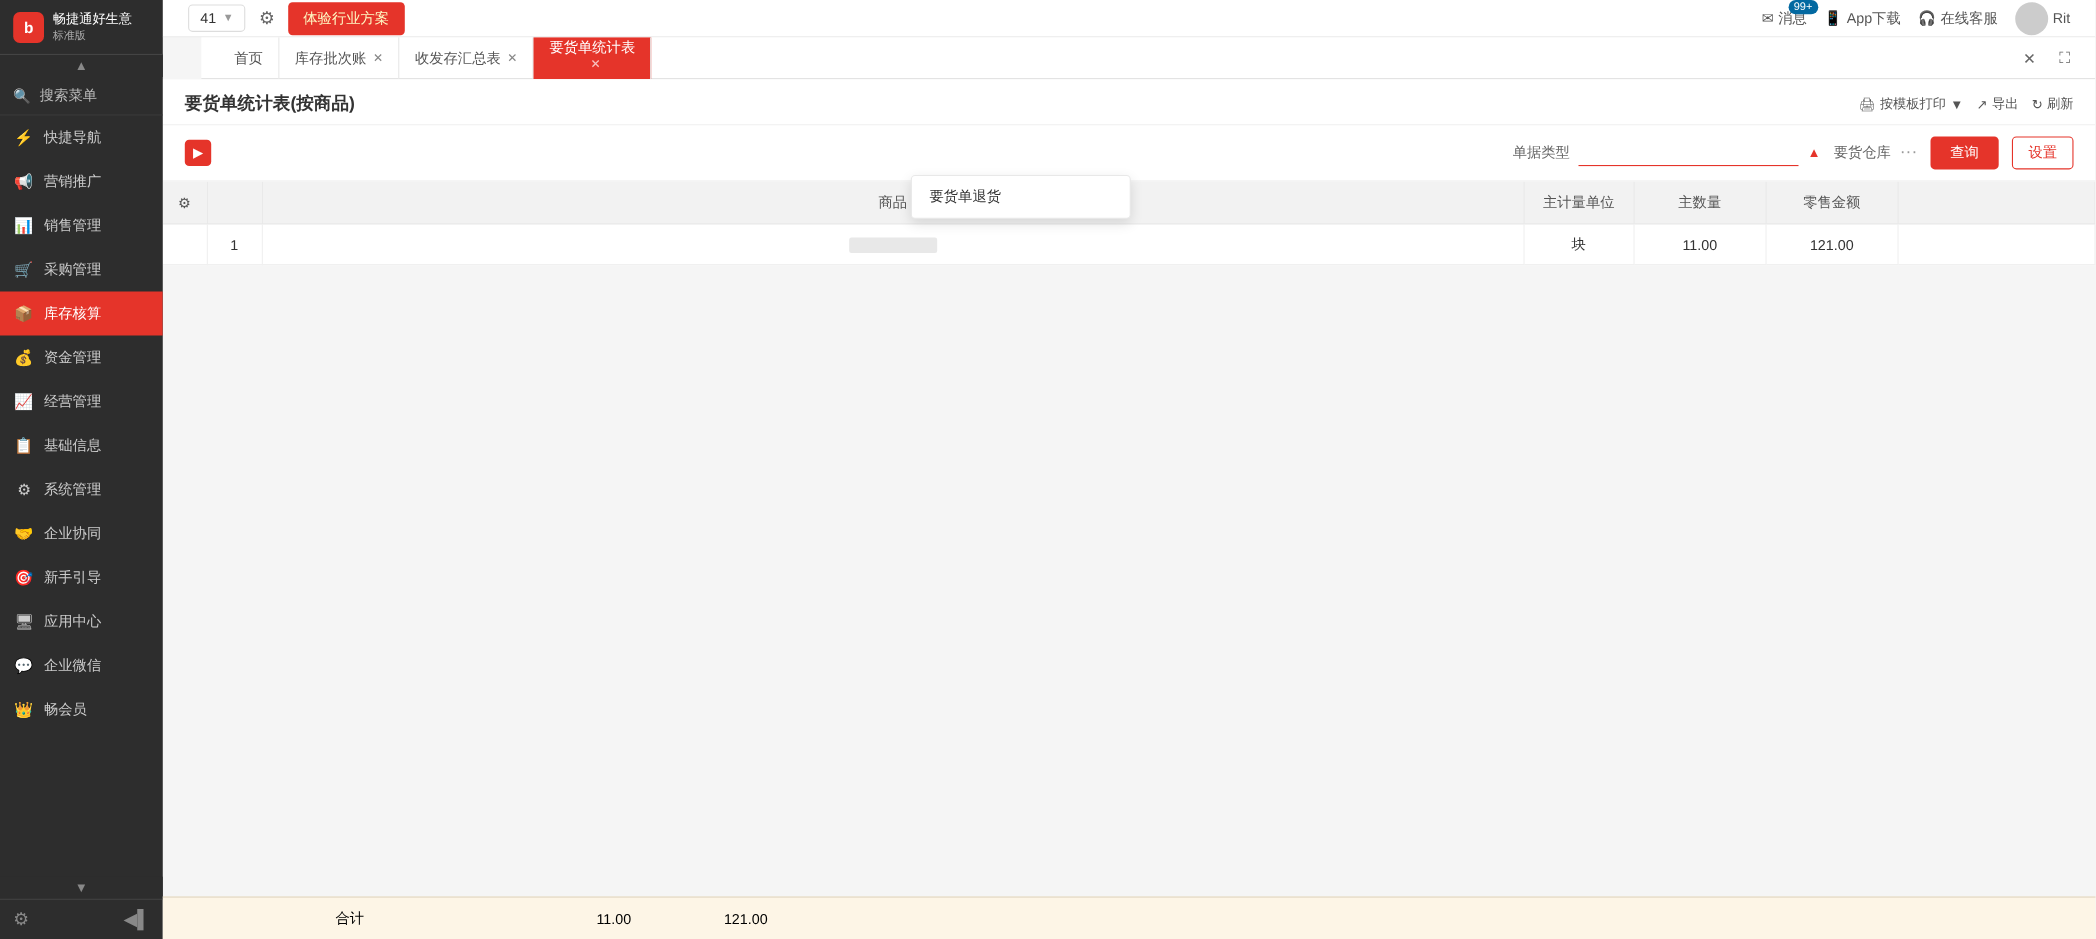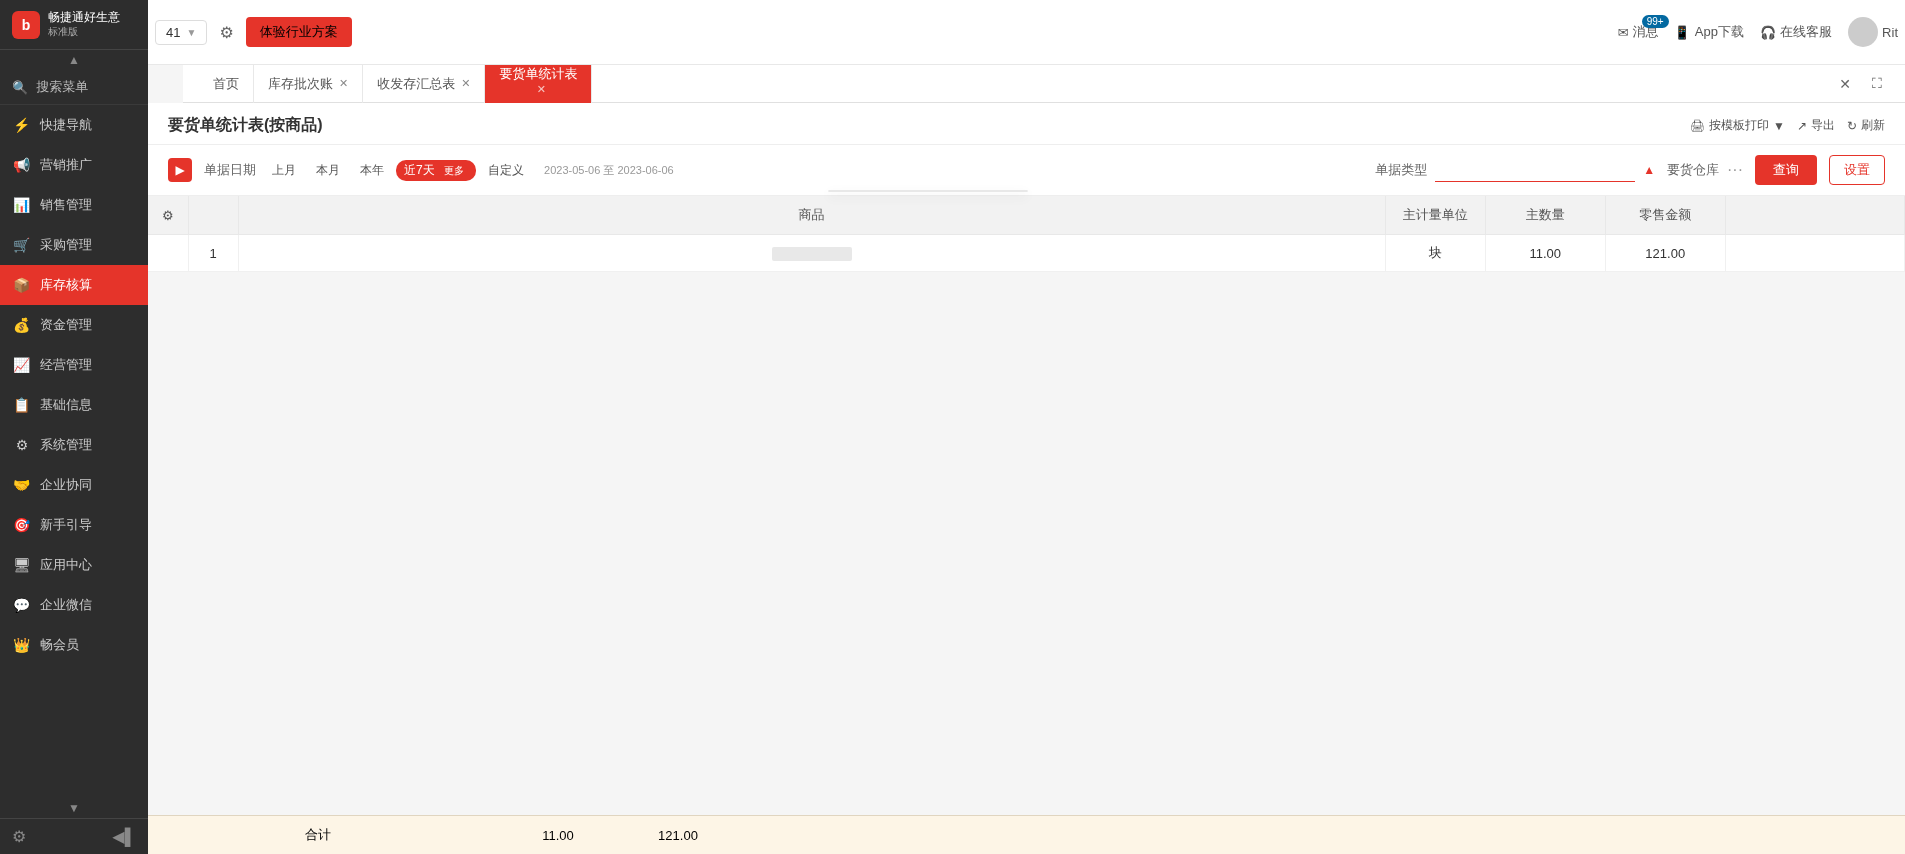--- a/index.html
+++ b/index.html
@@ -79,24 +79,24 @@
     .main {
       flex: 1;
       display: flex;
       flex-direction: column;
       overflow: hidden;
     }
 
     
     .topbar {
       background: #fff;
-      height: 65px;
-      display: flex;
-      align-items: center;
-      padding: 0 7px;
+      height: 34px;
+      display: flex;
+      align-items: center;
+      padding: 0 23px;
       border-bottom: 1px solid #e8e8e8;
       justify-content: space-between;
       flex-shrink: 0;
     }
     .topbar-left {
       display: flex;
       align-items: center;
       gap: 12px;
     }
     .topbar-store {
@@ -107,21 +107,21 @@
       padding: 4px 10px;
       font-size: 13px;
       color: #333;
       cursor: pointer;
       background: #fff;
     }
     .topbar-store-arrow { margin-left: 6px; color: #999; font-size: 10px; }
     .topbar-gear { color: #666; cursor: pointer; font-size: 16px; }
     .topbar-trial-btn {
       background: #e5342a;
-      color: #000000;
+      color: #fef9c3;
       border: none;
       border-radius: 4px;
       padding: 6px 14px;
       cursor: pointer;
       font-size: 13px;
     }
     .topbar-right {
       display: flex;
       align-items: center;
       gap: 16px;
@@ -585,50 +585,37 @@
         <button class="action-btn">
           <span>↻</span>
           <span>刷新</span>
         </button>
       </div>
     </div>
 
     <div class="filter-bar">
       <button class="expand-btn">▶</button>
 
-      <div class="filter-group">
-        <span class="filter-label">单据日期</span>
-        <div class="date-options">
-          <button class="date-opt">上月</button>
-          <button class="date-opt">本月</button>
-          <button class="date-opt">本年</button>
-          <button class="date-opt recent">
-            <span>近7天</span>
-            <span style="background:#e5342a;color:#fff;font-size:10px;border-radius:8px;padding:1px 4px;margin-left:2px;">更多</span>
-          </button>
-          <button class="date-opt">自定义</button>
-        </div>
-        <span class="date-range-text">2023-05-06 至 2023-06-06</span>
-      </div>
 
       <div class="filter-select-group">
         <span class="filter-select-label">单据类型</span>
         <input class="filter-select-input" type="text" value="" style="">
         <span class="filter-select-arrow">▲</span>
       </div>
 
       <div class="warehouse-group">
         <span class="warehouse-label">要货仓库</span>
         <span class="warehouse-dots">···</span>
       </div>
 
       <button class="query-btn">查询</button>
       <button class="settings-btn">设置</button>
 
       <div class="dropdown-overlay">
+        <div class="dropdown-item">要货单退货</div>
       </div>
     </div>
 
     <div class="table-container">
       <table>
         <thead>
           <tr>
             <th class="th-settings">⚙</th>
             <th class="col-num"></th>
             <th class="col-product">商品</th>

